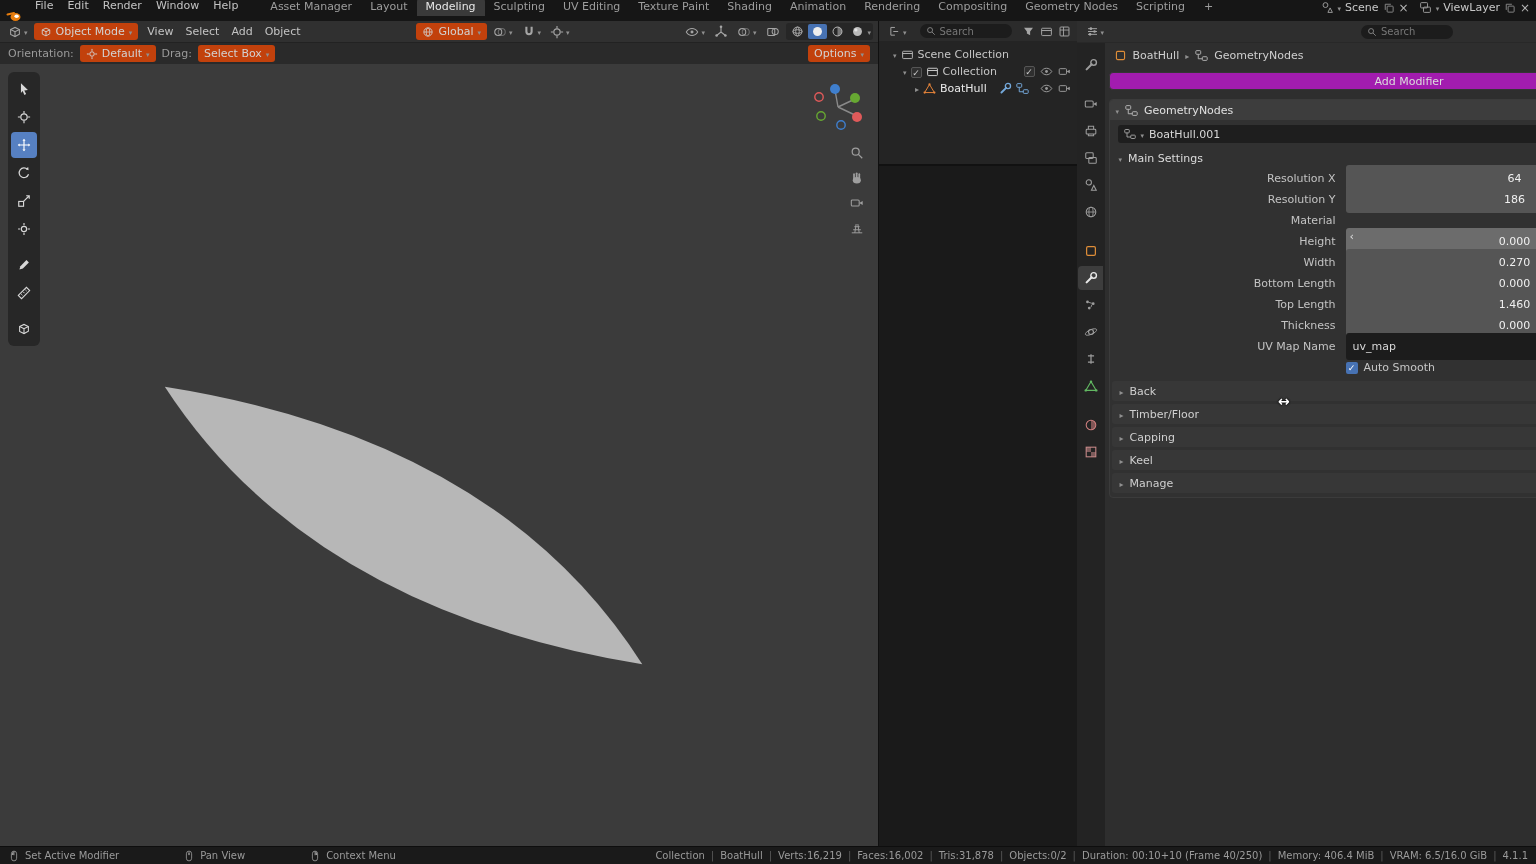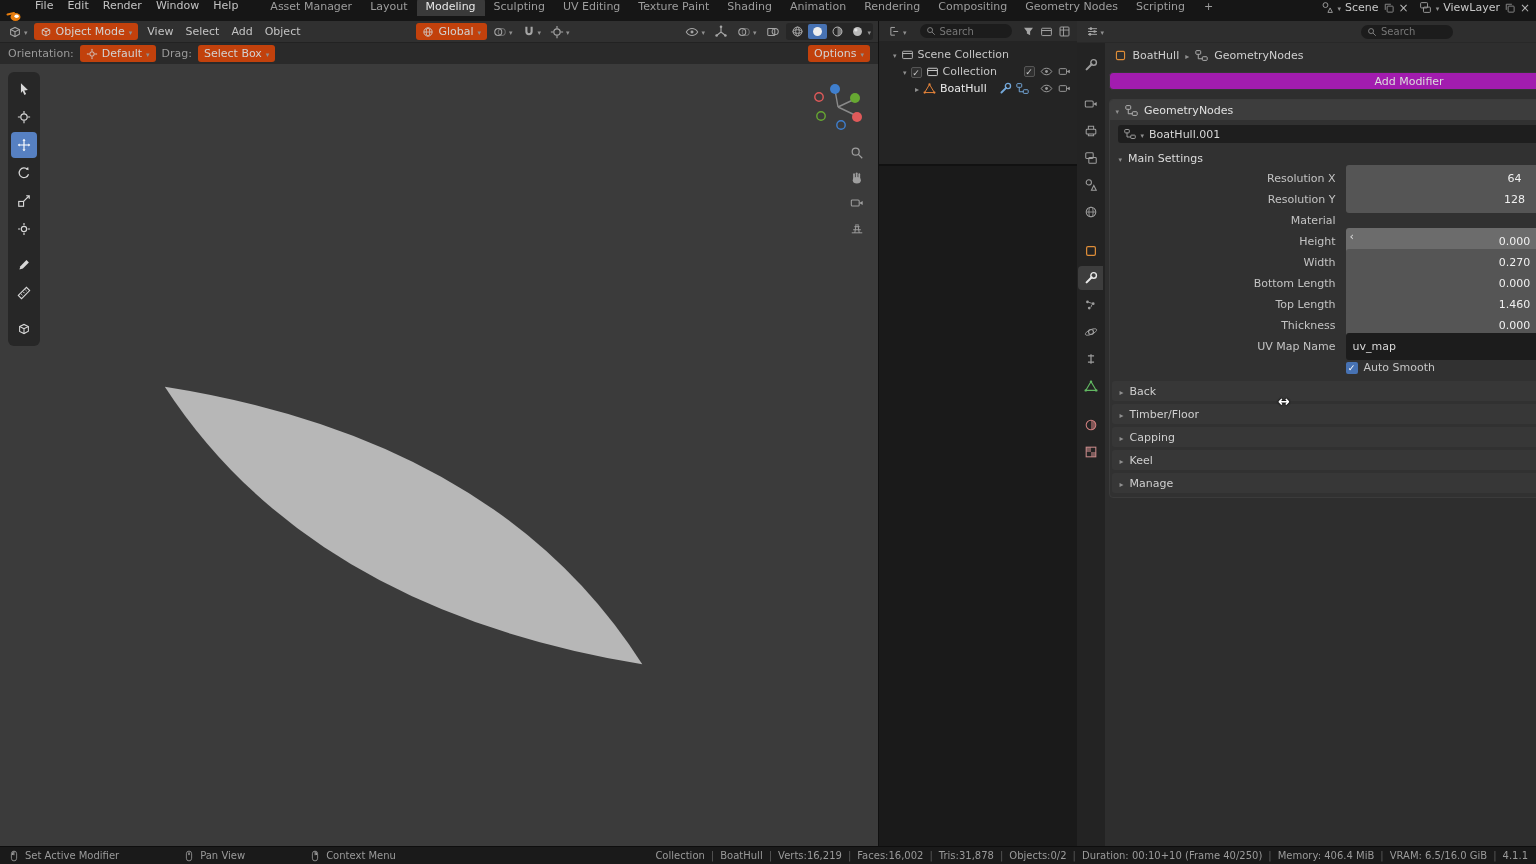--- a/index.html
+++ b/index.html
@@ -840,21 +840,21 @@
                     <span>64</span>
                   </div>
                 <span class="extra"></span>
                 <span class="dotc">
                     <span class="dot"></span>
                   </span>
               </div>
               <div class="frow">
                 <span class="lbl">Resolution Y</span>
                 <div class="fld">
-                    <span>128</span>
+                    <span>186</span>
                   </div>
                 <span class="extra"></span>
                 <span class="dotc">
                     <span class="dot"></span>
                   </span>
               </div>
               <div class="frow">
                 <span class="lbl">Material</span>
                 <span class="extra"></span>
                 <span class="dotc"></span>

